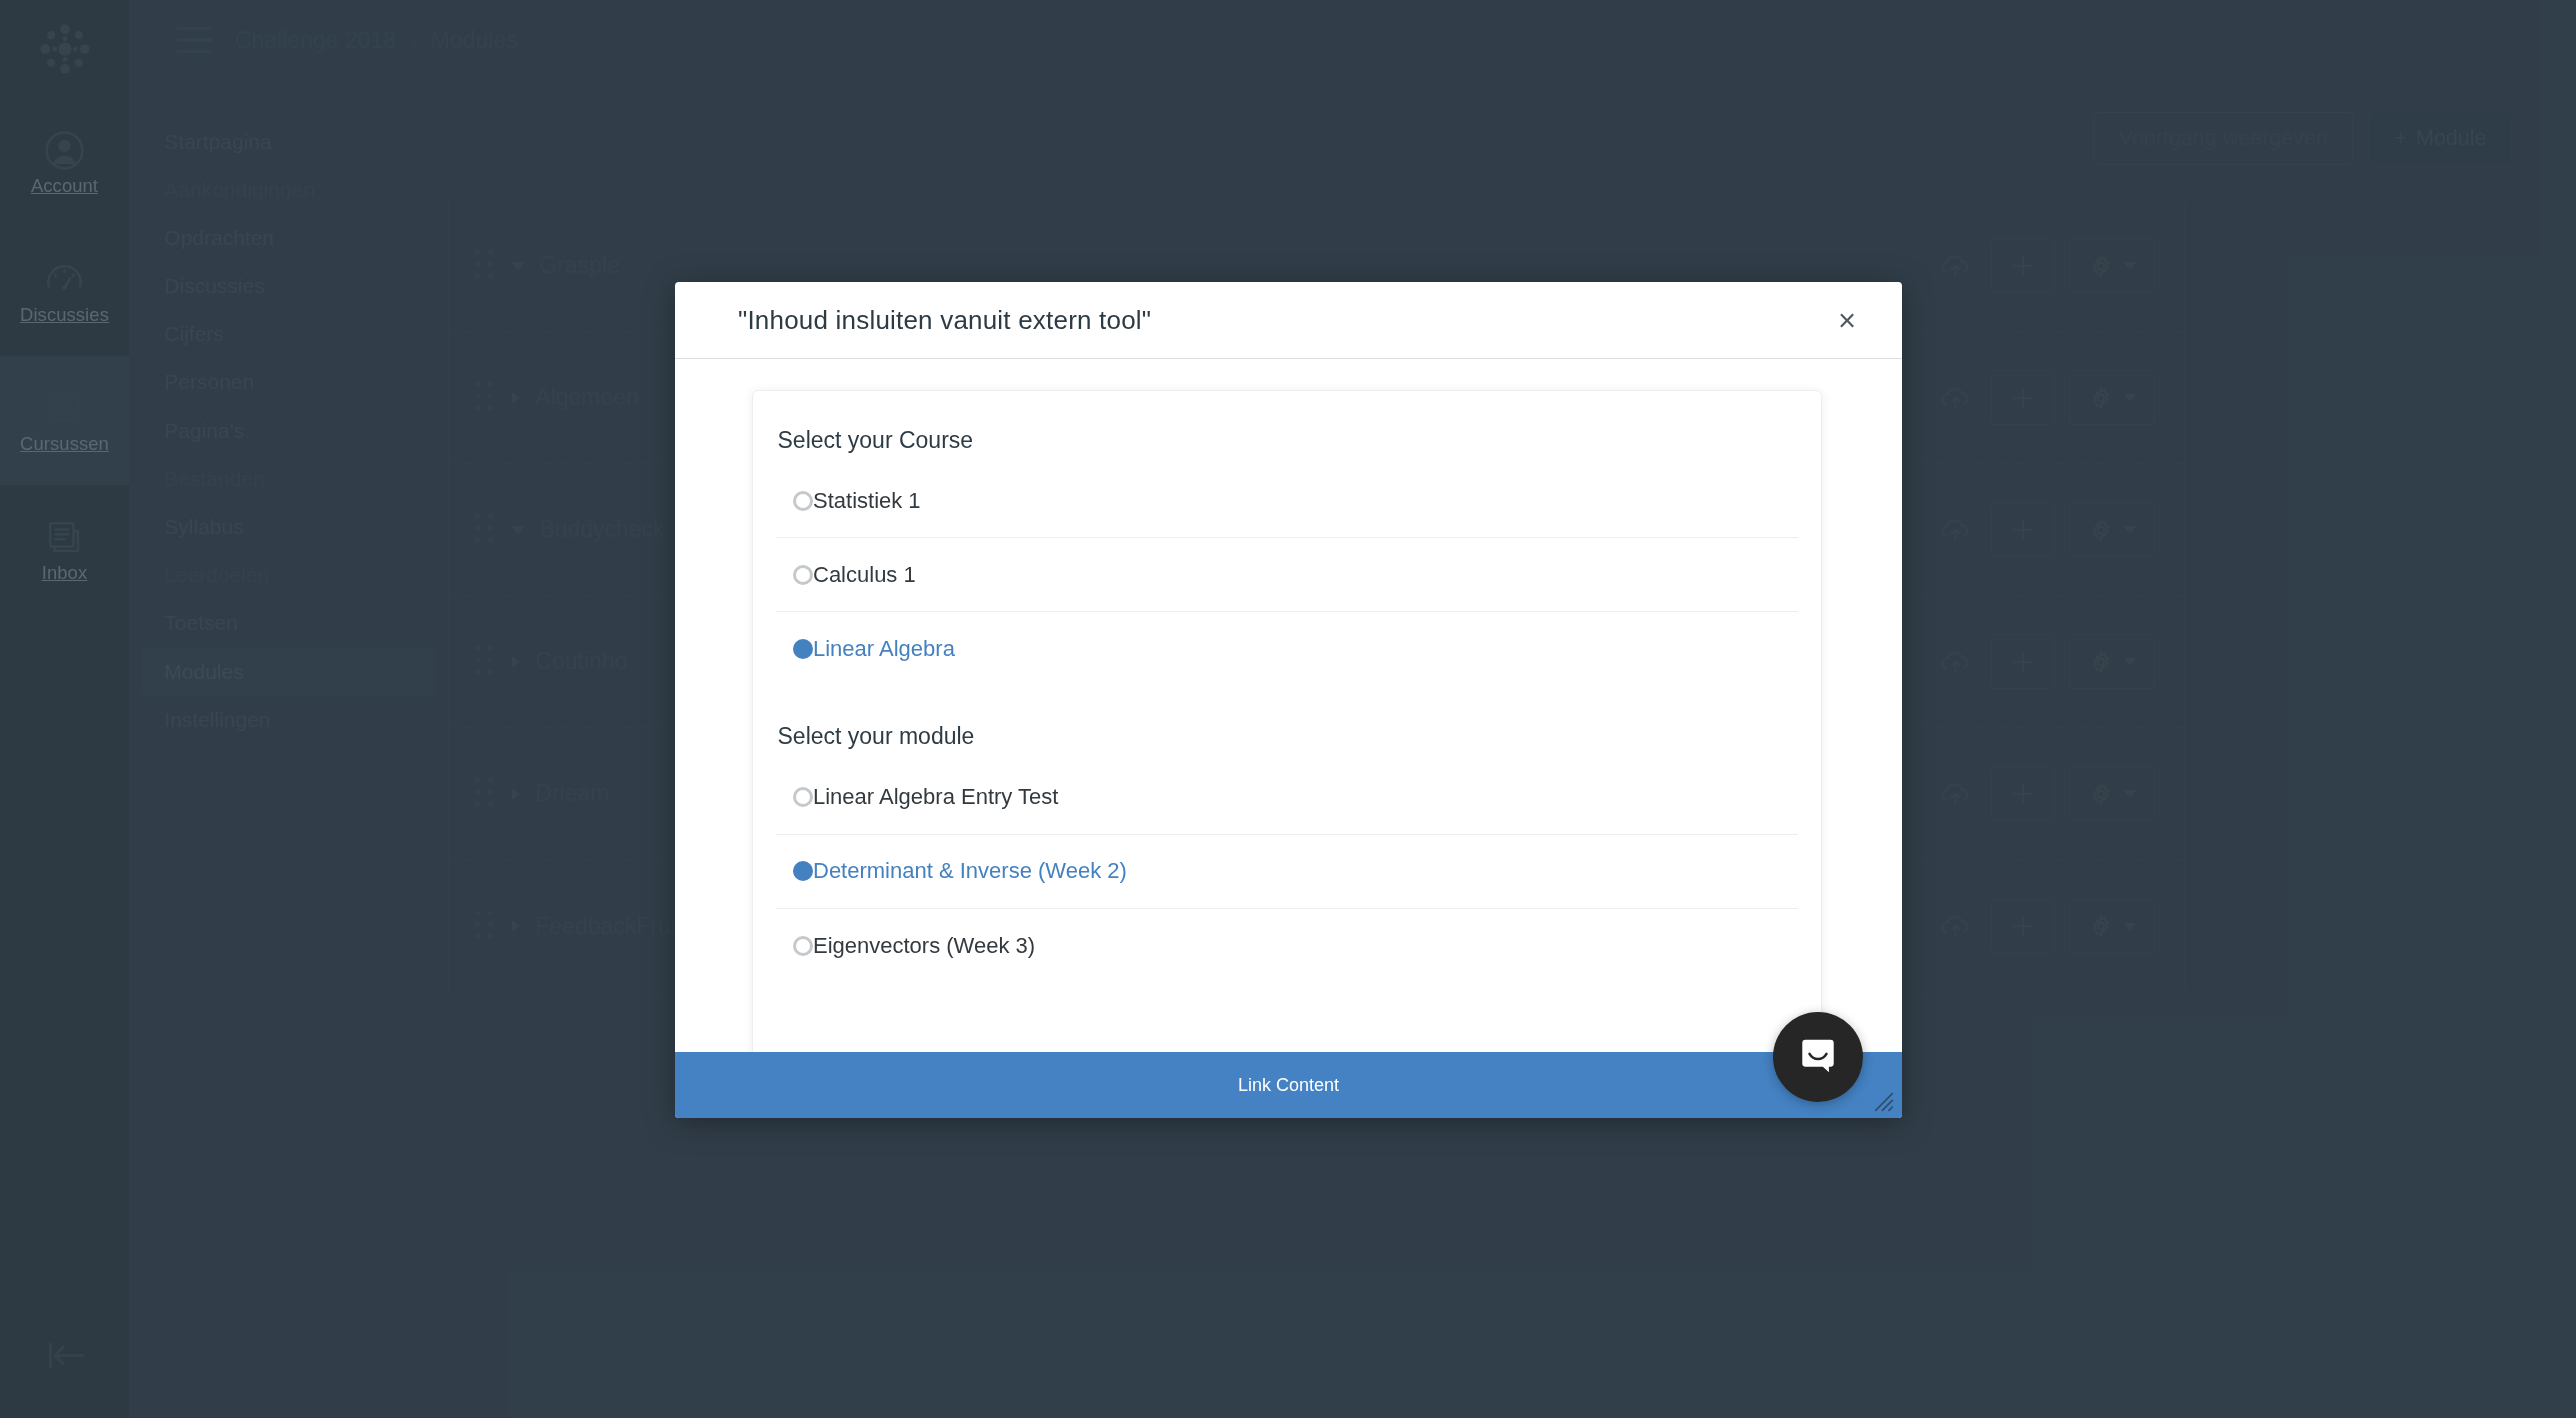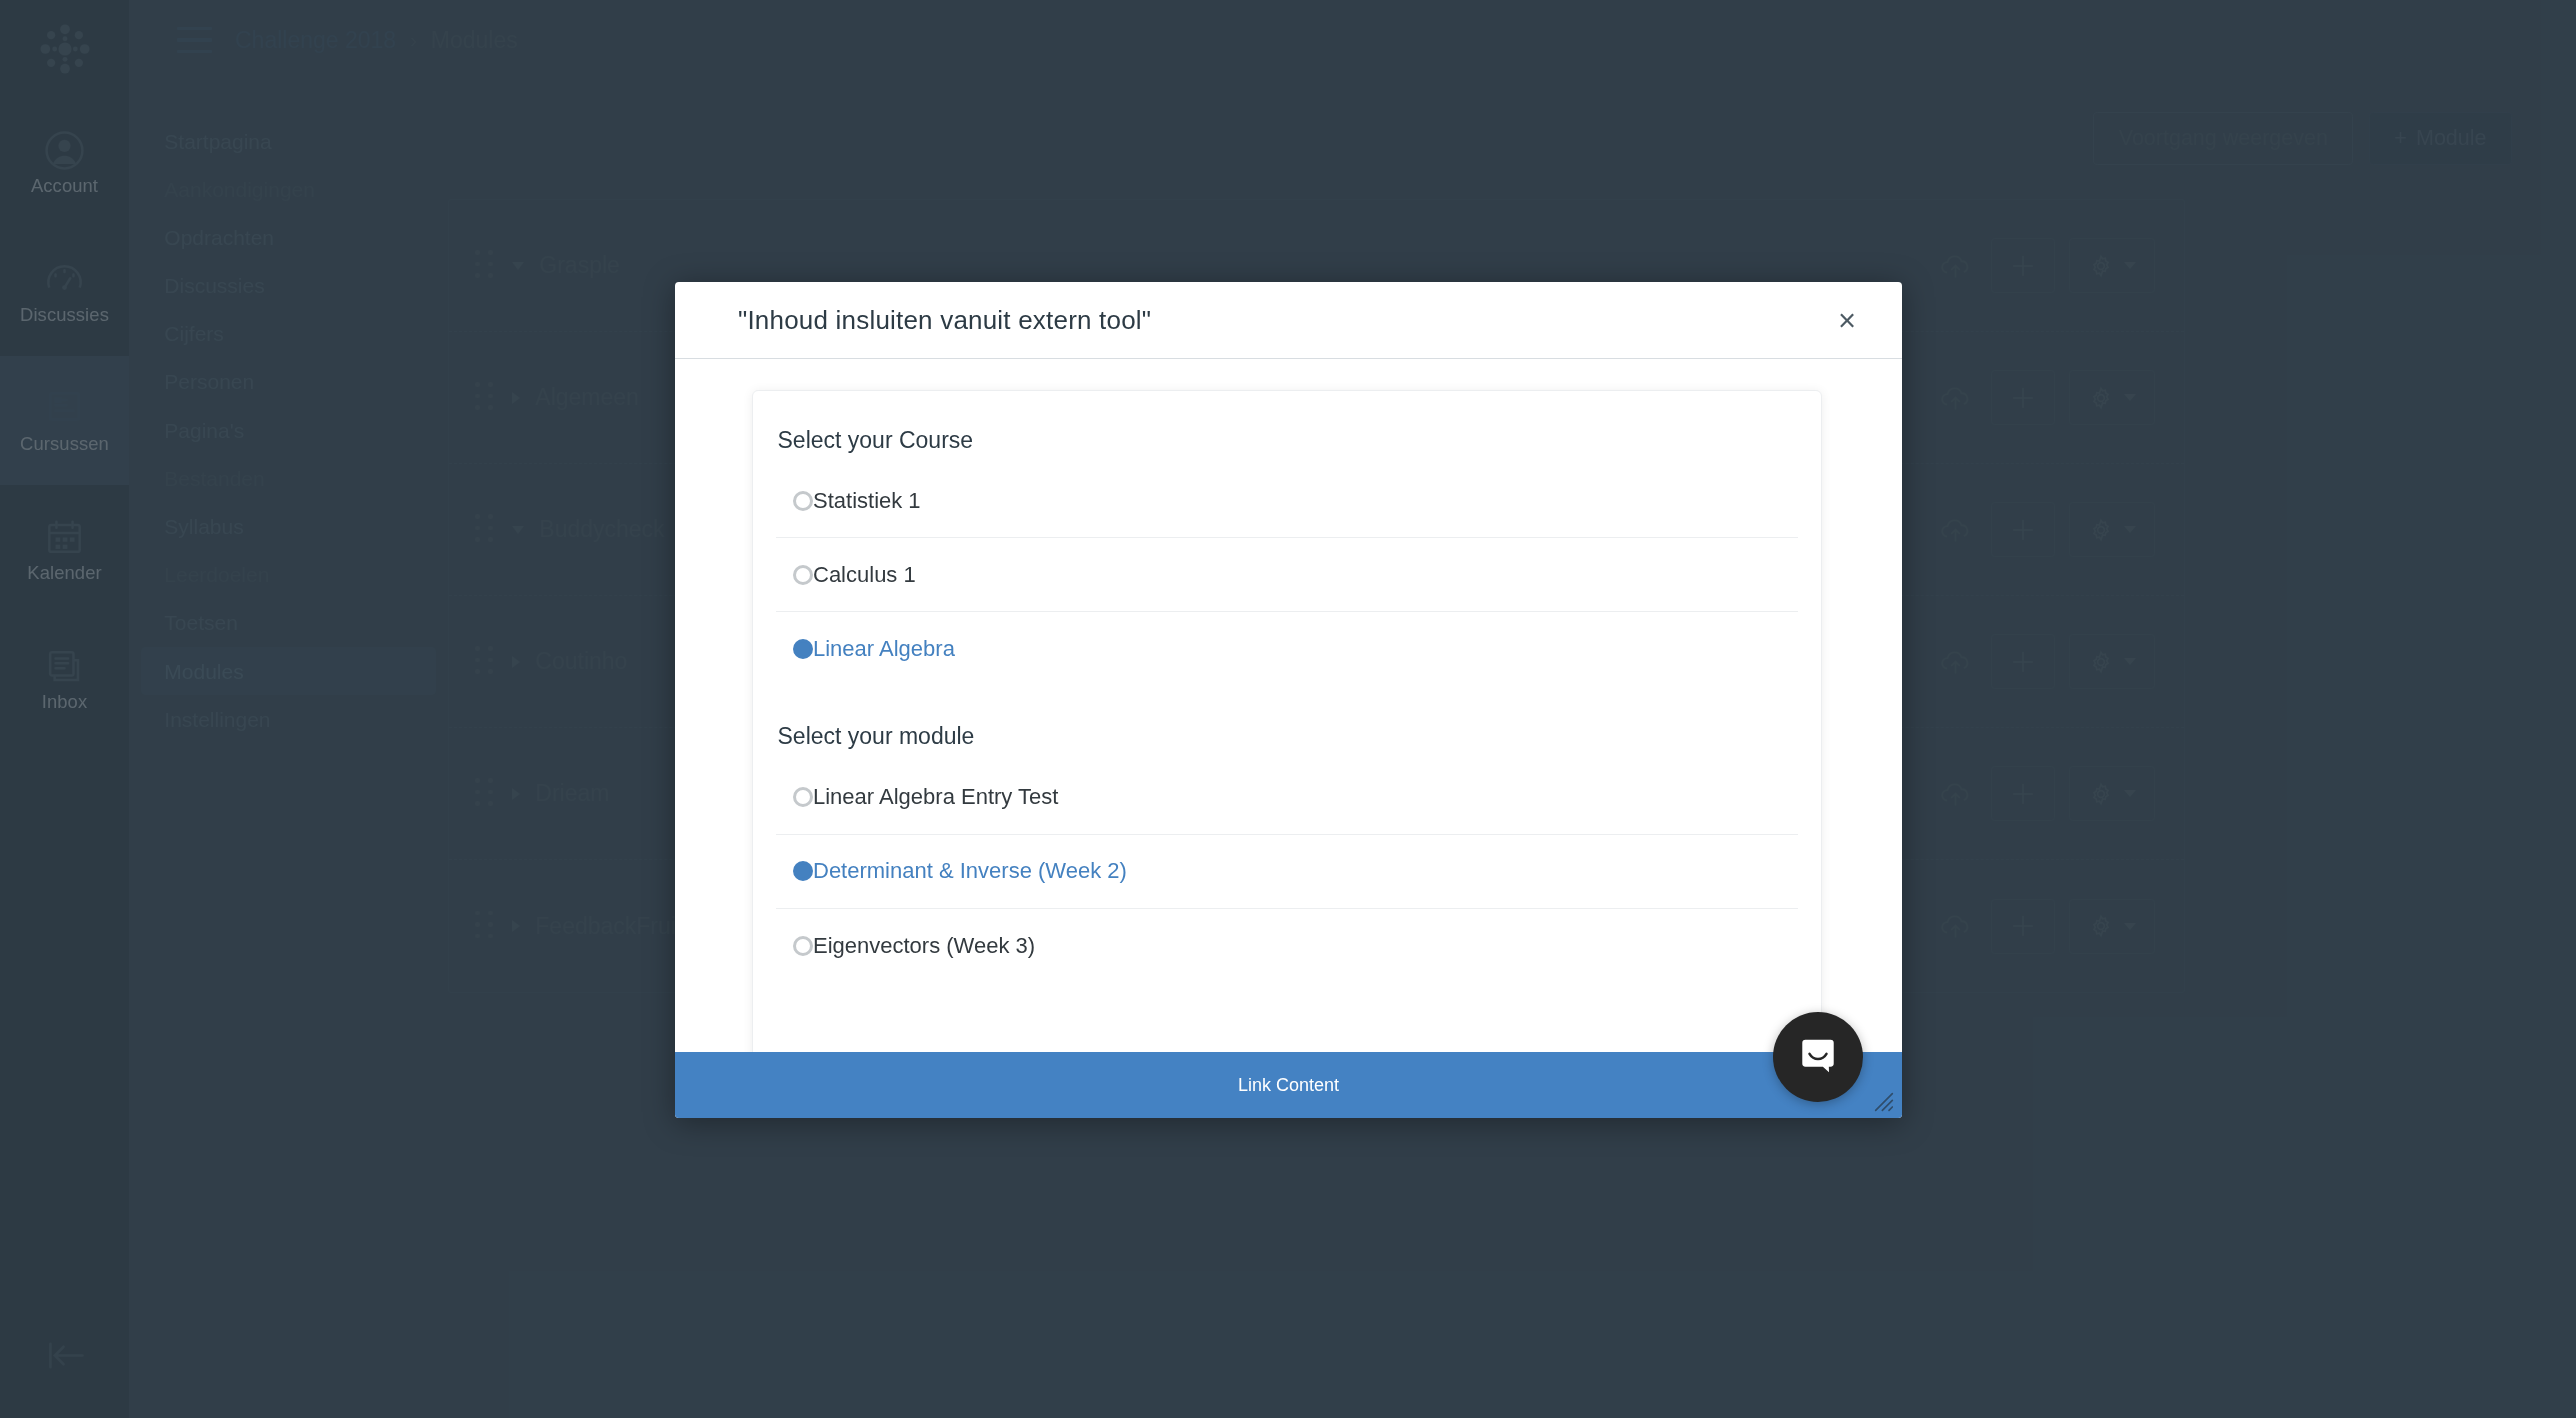--- a/index.html
+++ b/index.html
@@ -34,21 +34,21 @@
     display: flex; align-items: center; justify-content: center;
   }
   .gnav-item {
     width: 129px; height: 129px;
     display: flex; flex-direction: column;
     align-items: center; justify-content: center;
     color: #c7cdd1; gap: 5.4px;
     cursor: pointer;
   }
   .gnav-item.active { background: #3f4f5e; }
-  .gnav-item .gnav-label { font-size: 18.4px; line-height: 1; letter-spacing: 0.1px; }
+  .gnav-item .gnav-label { font-size: 18.4px; line-height: 1; letter-spacing: 0.1px; text-decoration: underline; }
   .gnav-icon { width: 43px; height: 43px; display: block; }
   .gnav-collapse {
     margin-top: auto; margin-bottom: 28px;
     width: 129px; height: 69px;
     display: flex; align-items: center; justify-content: center;
     cursor: pointer;
   }
 
   
   .course-nav {
@@ -313,34 +313,20 @@
       <span class="gnav-icon">
         <svg width="43" height="43" viewBox="0 0 24 24" fill="none" stroke="#3e5366" stroke-width="1.4">
           <rect x="4" y="3.5" width="16" height="14.5" rx="1"></rect>
           <path d="M4 18h16M7 7.2h6M7 10.2h6M7 13.2h10" stroke-linecap="round"></path>
           <rect x="6.4" y="5.8" width="4" height="3" fill="#3e5366" stroke="none"></rect>
         </svg>
       </span>
       <span class="gnav-label">Cursussen</span>
     </div>
 
-    <div class="gnav-item">
-      <span class="gnav-icon">
-        <svg width="43" height="43" viewBox="0 0 24 24" fill="none" stroke="#4a5a64" stroke-width="1.4">
-          <rect x="3.5" y="5" width="17" height="15" rx="1.2"></rect>
-          <path d="M3.5 9.5h17M7.5 3.2v3.4M16.5 3.2v3.4" stroke-linecap="round"></path>
-          <rect x="7" y="12" width="2.6" height="2.4" fill="#4a5a64" stroke="none"></rect>
-          <rect x="11" y="12" width="2.6" height="2.4" fill="#4a5a64" stroke="none"></rect>
-          <rect x="15" y="12" width="2.6" height="2.4" fill="#4a5a64" stroke="none"></rect>
-          <rect x="7" y="16" width="2.6" height="2.4" fill="#4a5a64" stroke="none"></rect>
-          <rect x="11" y="16" width="2.6" height="2.4" fill="#4a5a64" stroke="none"></rect>
-        </svg>
-      </span>
-      <span class="gnav-label">Kalender</span>
-    </div>
 
     <div class="gnav-item">
       <span class="gnav-icon">
         <svg width="43" height="43" viewBox="0 0 24 24" fill="none" stroke="#4a5a64" stroke-width="1.4">
           <rect x="4" y="4" width="13" height="13" rx="1"></rect>
           <path d="M7 7.5h7M7 10.2h7M7 13h5" stroke-linecap="round"></path>
           <path d="M6.5 17v2.5h13V8.5h-2.6"></path>
         </svg>
       </span>
       <span class="gnav-label">Inbox</span>

